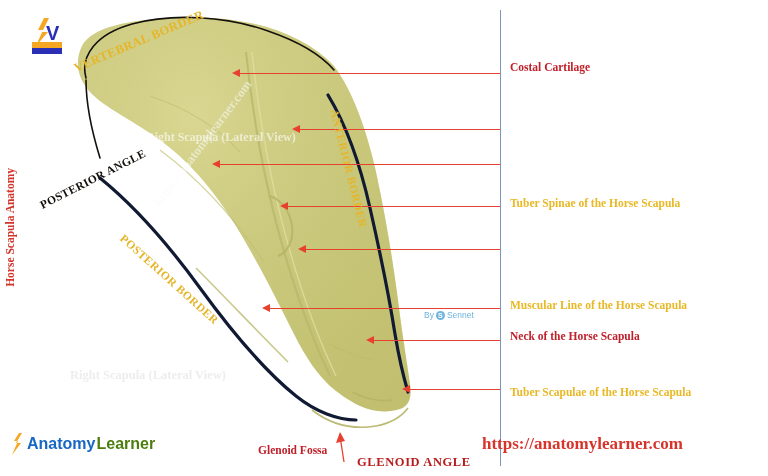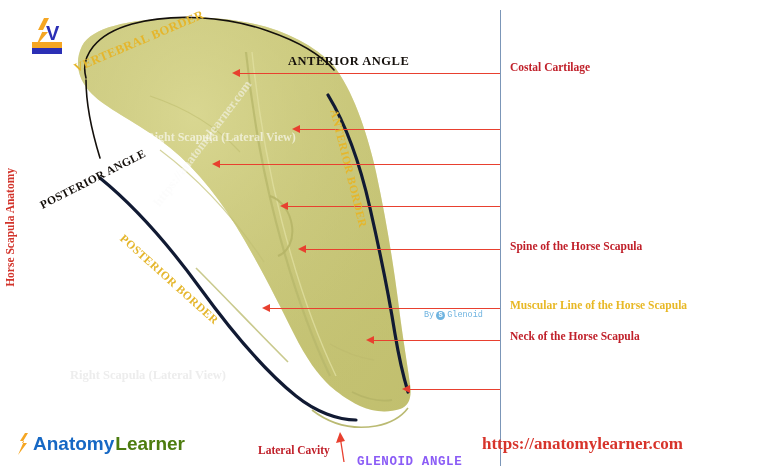--- a/index.html
+++ b/index.html
@@ -69,37 +69,37 @@
   .url{
     position:absolute;left:482px;top:434px;
     font-family:"Liberation Serif", serif;font-weight:bold;font-size:17px;color:#d7342b;
   }
   .glenoid-cavity{
     position:absolute;left:258px;top:444px;
     font-family:"Liberation Serif", serif;font-weight:bold;font-size:11.5px;color:#c0202a;
   }
   .glenoid-angle{
     position:absolute;left:357px;top:455px;
-    font-family:Liberation Mono, monospace;font-weight:bold;font-size:12.5px;color:#8b5cf6;
+    font-family:Liberation Serif, serif;font-weight:bold;font-size:12.5px;color:#b91c1c;
     letter-spacing:.6px;
   }
   .bysennet{
     position:absolute;left:424px;top:310px;
-    font-family:Liberation Mono, monospace;font-size:8.5px;color:#6fb4e0;
+    font-family:Liberation Sans, sans-serif;font-size:8.5px;color:#6fb4e0;
     display:flex;align-items:center;gap:2px;
   }
   .bysennet .dot{
     width:9px;height:9px;border-radius:50%;background:#6fb4e0;color:#fff;
     font-size:7px;line-height:9px;text-align:center;font-weight:bold;
   }
 
   
   .brand{
-    position:absolute;left:14px;top:432px;display:flex;align-items:center;gap:1px;
-    font-family:"Liberation Sans", sans-serif;font-weight:bold;font-size:19px;
+    position:absolute;left:8px;top:432px;display:flex;align-items:center;gap:1px;
+    font-family:"Liberation Sans", sans-serif;font-weight:bold;font-size:16px;
   }
   .brand .b1{color:#1668c4;}
   .brand .b2{color:#4d7c0f;}
   .logo-badge{
     position:absolute;left:26px;top:14px;width:42px;height:42px;
   }
 </style>
 </head>
 <body>
 
@@ -187,48 +187,48 @@
   <div class="leader" style="left:270px;top:308px;width:230px;"></div>
   <div class="arrowhead" style="left:262px;top:304px;"></div>
 
   <div class="leader" style="left:374px;top:340px;width:126px;"></div>
   <div class="arrowhead" style="left:366px;top:336px;"></div>
 
   <div class="leader" style="left:410px;top:389px;width:90px;"></div>
   <div class="arrowhead" style="left:402px;top:385px;"></div>
 
   <div class="callout red" style="top:62px;">Costal Cartilage</div>
-  <div class="callout red" style="top:241px;">Spine of the Horse Scapula</div>
+  <div class="callout gold" style="top:198px;">Tuber Spinae of the Horse Scapula</div>
   <div class="callout gold" style="top:300px;">Muscular Line of the Horse Scapula</div>
   <div class="callout red" style="top:331px;">Neck of the Horse Scapula</div>
+  <div class="callout gold" style="top:387px;">Tuber Scapulae of the Horse Scapula</div>
 
   <div class="onbone gold-term" style="left:72px;top:62px;font-size:12.5px;letter-spacing:.4px;transform:rotate(-23deg);transform-origin:0 0;">VERTEBRAL  BORDER</div>
 
-  <div class="onbone black-term" style="left:288px;top:54px;font-size:12.5px;letter-spacing:.5px;">ANTERIOR  ANGLE</div>
 
   <div class="onbone black-term" style="left:38px;top:200px;font-size:11.5px;letter-spacing:.4px;transform:rotate(-27deg);transform-origin:0 0;">POSTERIOR  ANGLE</div>
 
   <div class="onbone gold-term" style="left:340px;top:108px;font-size:11.5px;letter-spacing:.5px;transform:rotate(76deg);transform-origin:0 0;">ANTERIOR  BORDER</div>
 
   <div class="onbone gold-term" style="left:126px;top:232px;font-size:11.5px;letter-spacing:.5px;transform:rotate(42deg);transform-origin:0 0;">POSTERIOR BORDER</div>
 
   <div class="glenoid-angle">GLENOID  ANGLE</div>
-  <div class="glenoid-cavity">Lateral Cavity</div>
+  <div class="glenoid-cavity">Glenoid Fossa</div>
 
   <div class="wm wm-light" style="left:146px;top:130px;">Right Scapula (Lateral View)</div>
   <div class="wm wm-grey" style="left:70px;top:368px;">Right Scapula (Lateral View)</div>
   <div class="wm wm-diag" style="left:150px;top:200px;">https://anatomylearner.com</div>
 
   <div class="vtitle-right">Horse Scapula Anatomy</div>
   <div class="vtitle-left">Horse Scapula Anatomy</div>
 
   <div class="bysennet">
     <span>By</span>
     <span class="dot">S</span>
-    <span>Glenoid</span>
+    <span>Sennet</span>
   </div>
 
   <div class="url">https://anatomylearner.com</div>
 
   <div class="brand">
     <svg width="18" height="24" viewBox="0 0 18 24">
       <path d="M11,1 L6,9 L10,9 L4,23 L13,11 L8,11 L14,1 Z" fill="#f5a623"></path>
     </svg>
     <span class="b1">Anatomy</span>
     <span class="b2">Learner</span>

